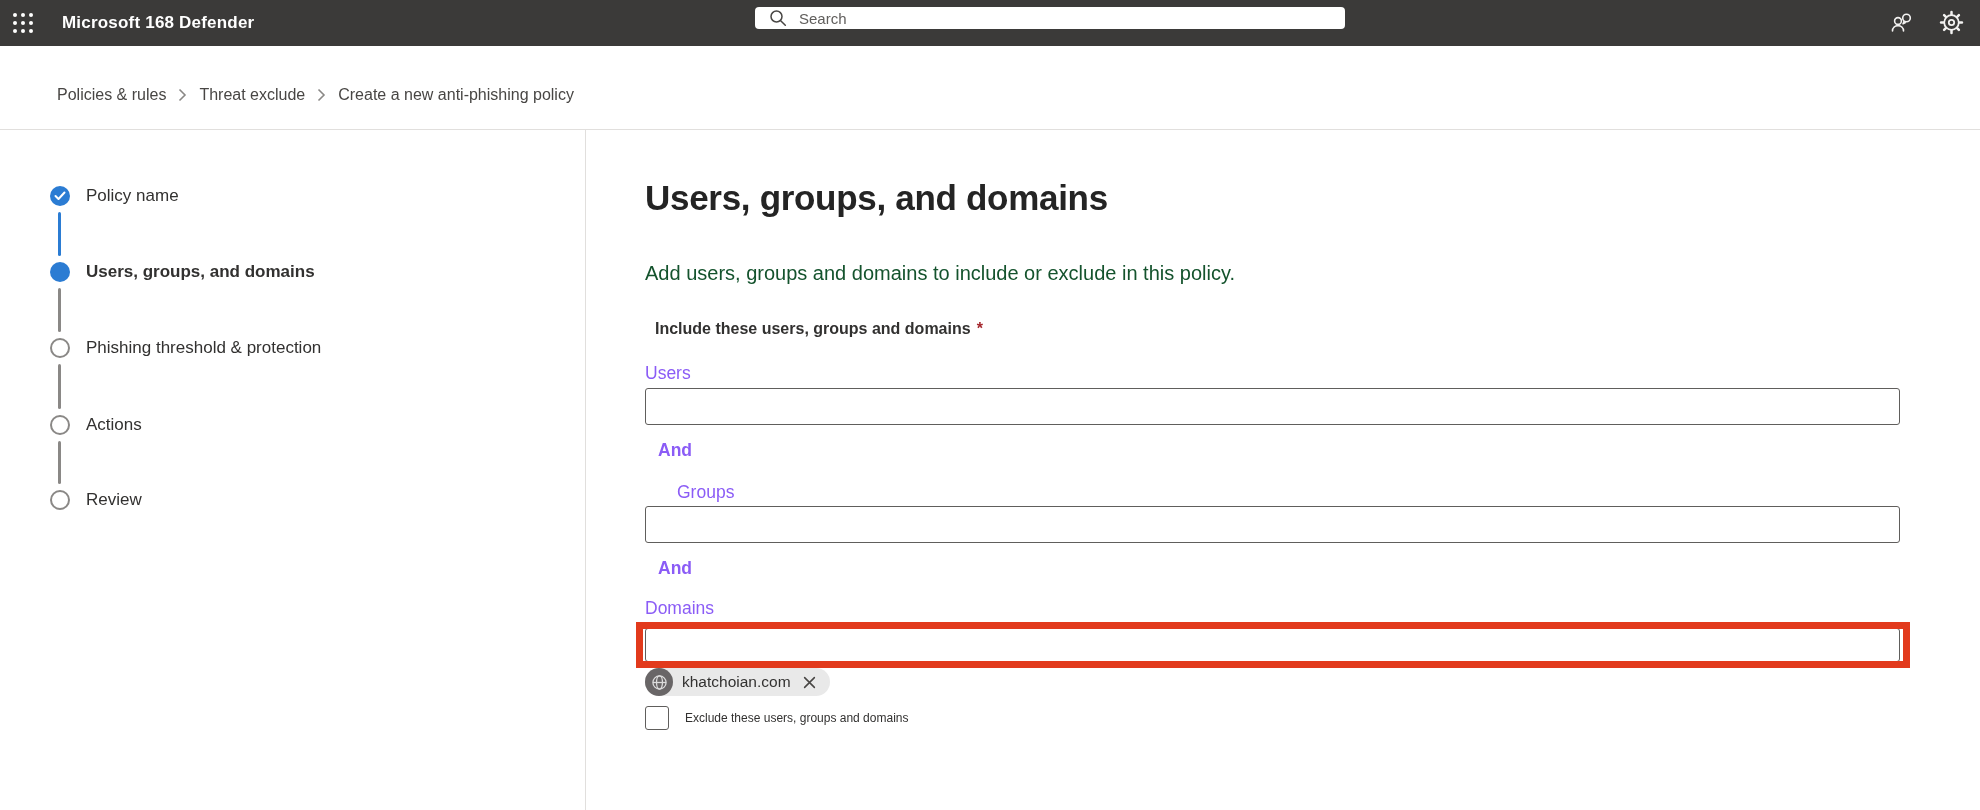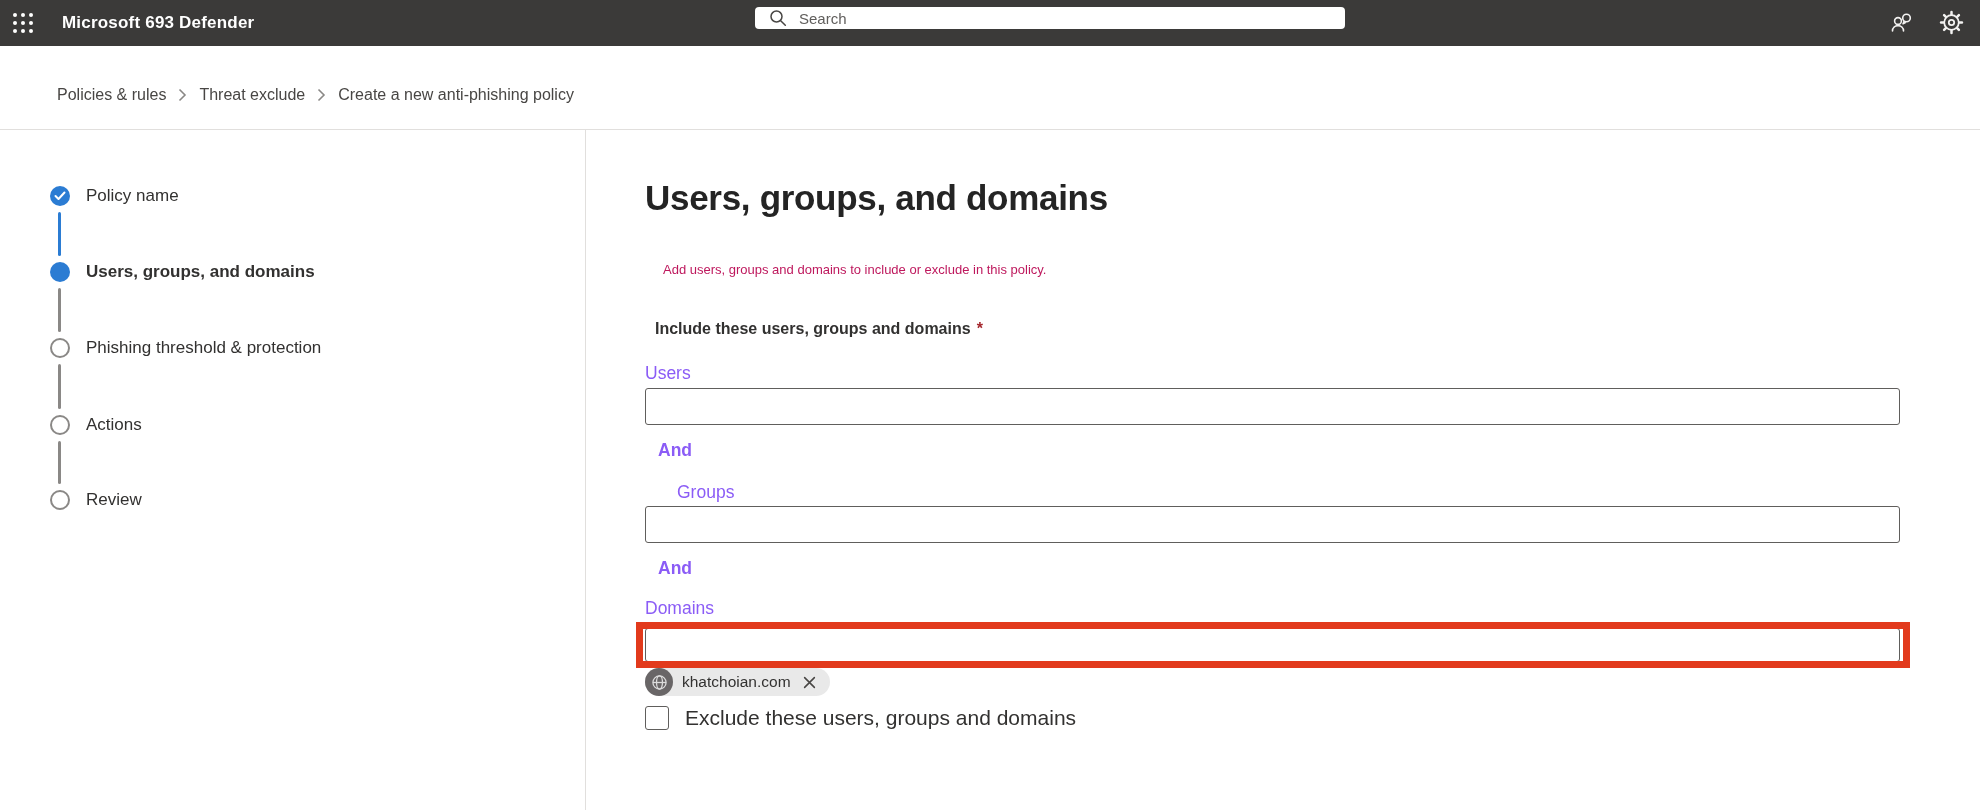--- a/index.html
+++ b/index.html
@@ -47,21 +47,21 @@
   .conn{position:absolute;left:58px;width:3px;border-radius:2px;background:#8a8886;}
   .conn-1{top:212px;height:44px;background:#2b7cd3;}
   .conn-2{top:288px;height:44px;}
   .conn-3{top:364px;height:45px;}
   .conn-4{top:441px;height:43px;}
 
   
   .main{position:absolute;left:645px;top:130px;width:1300px;height:680px;}
   .m-title{position:absolute;left:0;top:48px;font-size:35px;font-weight:800;color:#242424;
            letter-spacing:-0.3px;white-space:nowrap;}
-  .m-desc{position:absolute;left:18px;top:132px;font-size:13px;color:#be185d;white-space:nowrap;}
+  .m-desc{position:absolute;left:0;top:132px;font-size:20px;color:#14532d;white-space:nowrap;}
   .m-include{position:absolute;left:10px;top:190px;font-size:16px;font-weight:700;color:#323130;white-space:nowrap;}
   .m-include .req{color:#a4262c;margin-left:6px;font-weight:700;}
   .f-label{position:absolute;left:0;font-size:17.5px;color:#8b5cf6;}
   .lbl-users{top:233px;} .lbl-groups{top:352px;margin-left:32px;} .lbl-domains{top:468px;}
   .txt{position:absolute;left:0;width:1255px;height:37px;box-sizing:border-box;
        border:1.6px solid #605e5c;border-radius:3px;background:#fff;font-size:16px;
        padding:0 10px;outline:none;font-family:inherit;color:#323130;}
   .in-users{top:258px;} .in-groups{top:376px;} .in-domains{top:498px;height:34px;}
   .and{position:absolute;left:13px;font-size:17.5px;font-weight:700;color:#8b5cf6;}
   .and-1{top:310px;} .and-2{top:428px;}
@@ -70,40 +70,40 @@
   .chip-row{position:absolute;left:0;top:538px;display:flex;align-items:center;}
   .chip{display:inline-flex;align-items:center;height:28px;border-radius:14px;
         background:#e9e9e9;padding-right:12px;}
   .chip-avatar{width:28px;height:28px;border-radius:50%;background:#696667;
                display:flex;align-items:center;justify-content:center;flex:0 0 auto;}
   .chip-text{margin:0 10px 0 9px;font-size:15.5px;color:#323130;}
   .chip-x{cursor:pointer;display:flex;align-items:center;padding:2px;background:none;border:none;}
   .cb-row{position:absolute;left:0;top:576px;display:flex;align-items:center;gap:16px;}
   .cb{appearance:none;-webkit-appearance:none;width:24px;height:24px;box-sizing:border-box;
       border:1.8px solid #605e5c;border-radius:3px;background:#fff;margin:0;cursor:pointer;}
-  .cb-lbl{font-size:21px;color:#323130;cursor:pointer;}
+  .cb-lbl{font-size:12px;color:#323130;cursor:pointer;}
 </style>
 </head>
 <body>
 
 <div class="page">
 
   <div class="hdr">
     <button class="waffle" title="">
       <i></i>
         <i></i>
         <i></i>
         <i></i>
         <i></i>
         <i></i>
         <i></i>
         <i></i>
         <i></i>
     </button>
-    <div class="hdr-title">Microsoft 693 Defender</div>
+    <div class="hdr-title">Microsoft 168 Defender</div>
 
     <div class="search">
       <svg width="18" height="18" viewBox="0 0 18 18" fill="none" stroke="#484644" stroke-width="1.5">
         <circle cx="7.5" cy="7.5" r="5.5"></circle>
         <line x1="11.7" y1="11.7" x2="16.3" y2="16.3" stroke-linecap="round"></line>
       </svg>
       <input type="text" placeholder="Search" style="">
     </div>
 
     <button class="hdr-ic ic-feedback">

